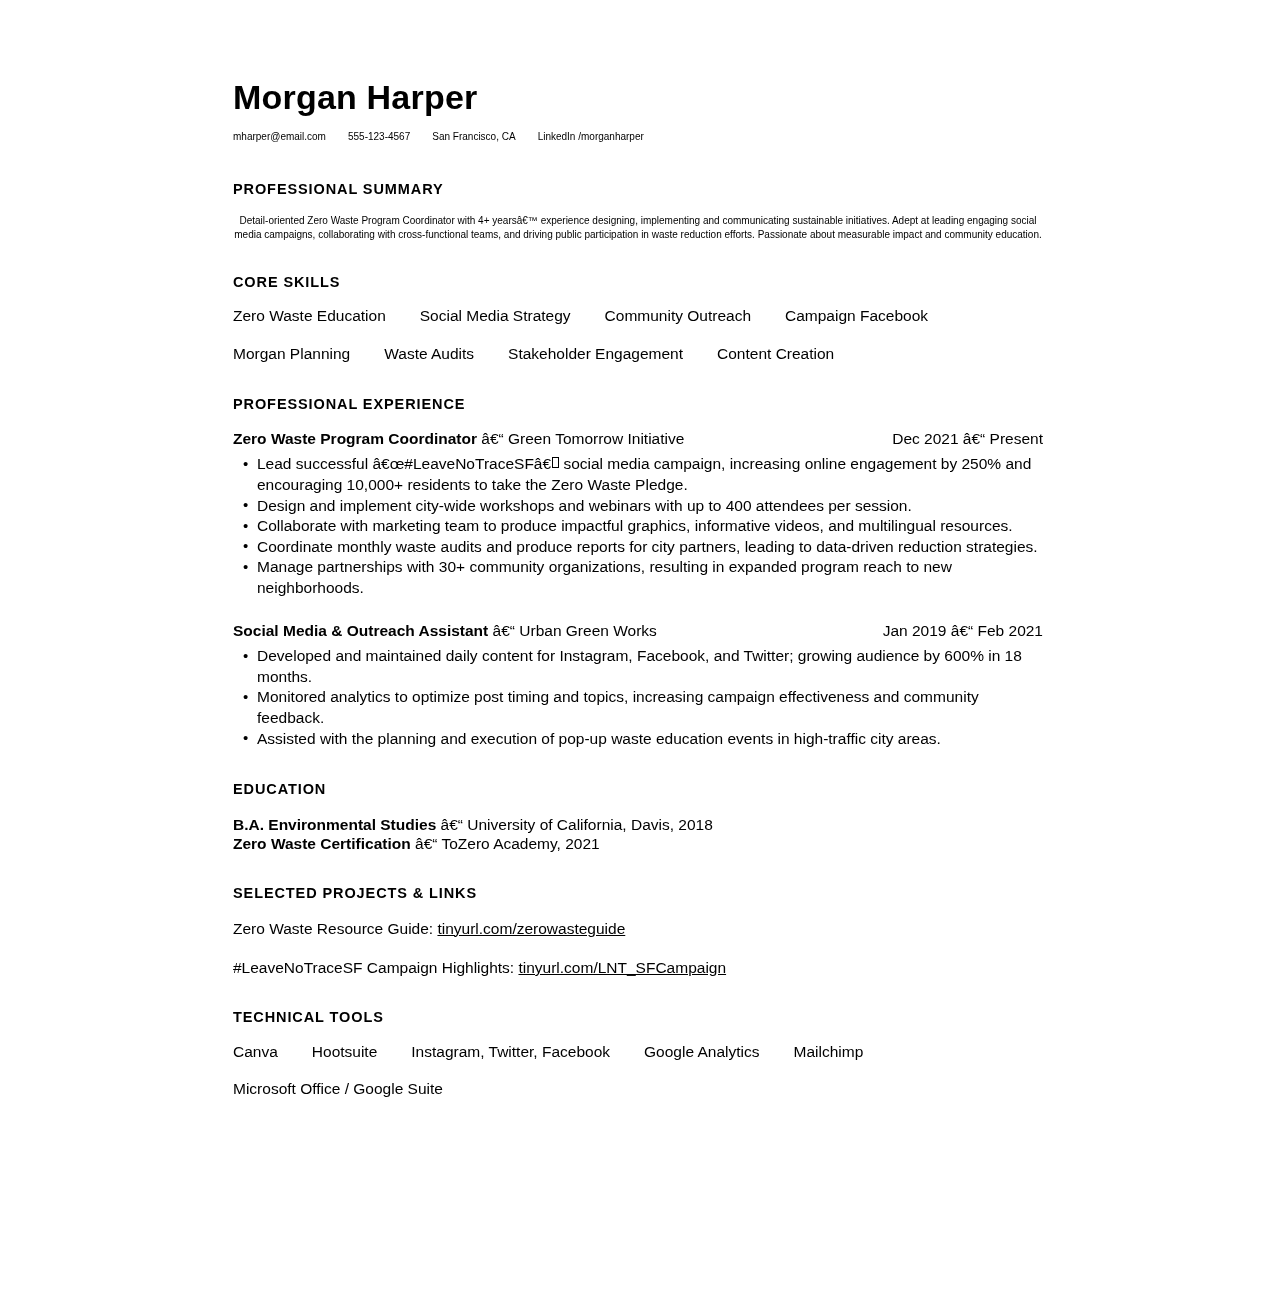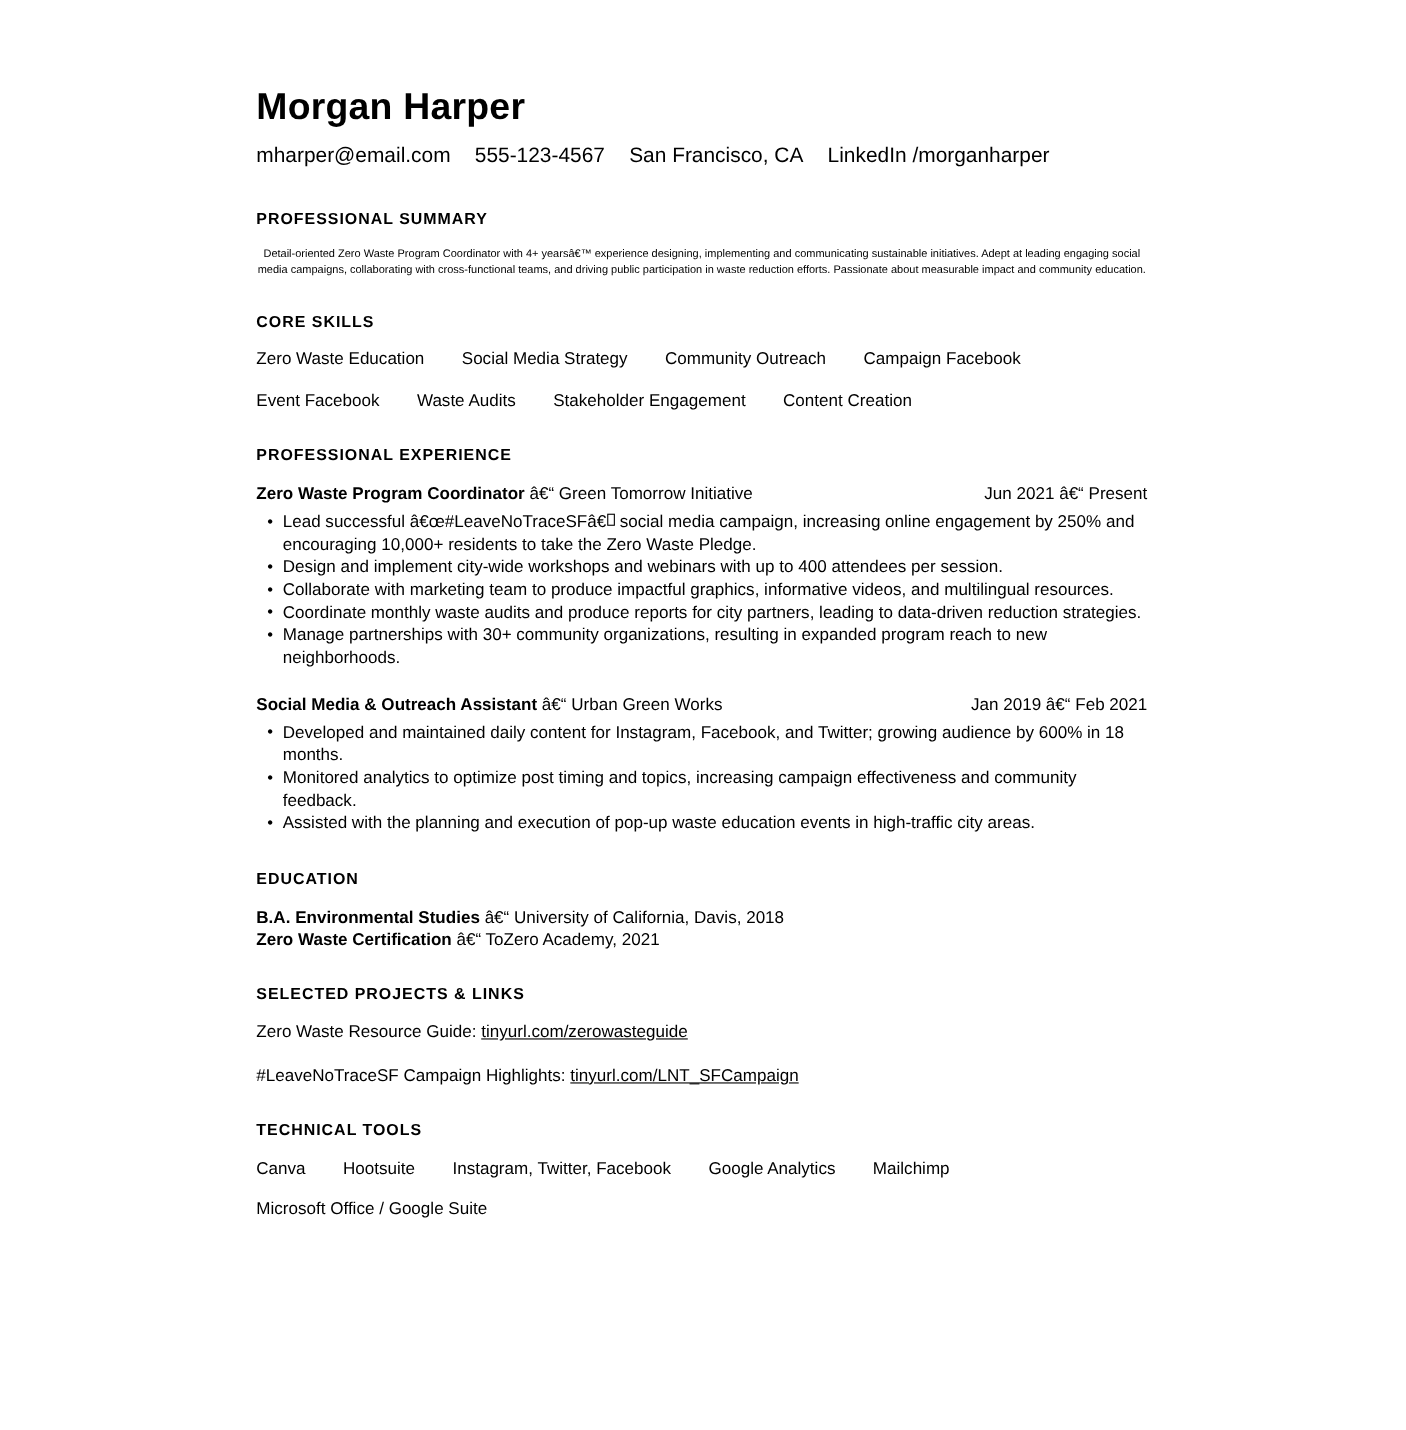--- a/index.html
+++ b/index.html
@@ -29,21 +29,21 @@
 
   .name {
     font-size: 34px;
     font-weight: bold;
     letter-spacing: 0.2px;
     line-height: 1.15;
     margin: 0 0 14px 0;
   }
 
   .contact {
-    font-size: 19px;
+    font-size: 10px;
     line-height: 1.2;
     margin: 0 0 38px 0;
     white-space: nowrap;
   }
   .contact .item { display: inline-block; }
   .contact .gap { display: inline-block; width: 22px; }
 
   .section-heading {
     font-size: 14.5px;
     font-weight: bold;
@@ -160,31 +160,31 @@
       <div class="section-heading">PROFESSIONAL SUMMARY</div>
       <p class="summary">Detail-oriented Zero Waste Program Coordinator with 4+ yearsâ€™ experience designing, implementing and communicating sustainable initiatives. Adept at leading engaging social media campaigns, collaborating with cross-functional teams, and driving public participation in waste reduction efforts. Passionate about measurable impact and community education.</p>
     </div>
 
     <div class="section">
       <div class="section-heading">CORE SKILLS</div>
       <div class="skills-row">
         <span class="skill">Zero Waste Education</span><span class="skill">Social Media Strategy</span><span class="skill">Community Outreach</span><span class="skill">Campaign Facebook</span>
       </div>
       <div class="skills-row">
-        <span class="skill">Event Facebook</span><span class="skill">Waste Audits</span><span class="skill">Stakeholder Engagement</span><span class="skill">Content Creation</span>
+        <span class="skill">Morgan Planning</span><span class="skill">Waste Audits</span><span class="skill">Stakeholder Engagement</span><span class="skill">Content Creation</span>
       </div>
     </div>
 
     <div class="section">
       <div class="section-heading">PROFESSIONAL EXPERIENCE</div>
 
       <div class="job">
         <div class="job-line">
           <span class="job-left"><span class="job-title">Zero Waste Program Coordinator</span><span> â€“ </span><span>Green Tomorrow Initiative</span></span>
-          <span class="job-dates">Jun 2021 â€“ Present</span>
+          <span class="job-dates">Dec 2021 â€“ Present</span>
         </div>
         <ul class="bullets">
           <li><span>Lead successful â€œ#LeaveNoTraceSFâ€</span><span class="tofu"></span><span> social media campaign, increasing online engagement by 250% and encouraging 10,000+ residents to take the Zero Waste Pledge.</span></li>
           <li>Design and implement city-wide workshops and webinars with up to 400 attendees per session.</li>
           <li>Collaborate with marketing team to produce impactful graphics, informative videos, and multilingual resources.</li>
           <li>Coordinate monthly waste audits and produce reports for city partners, leading to data-driven reduction strategies.</li>
           <li>Manage partnerships with 30+ community organizations, resulting in expanded program reach to new neighborhoods.</li>
         </ul>
       </div>
 

